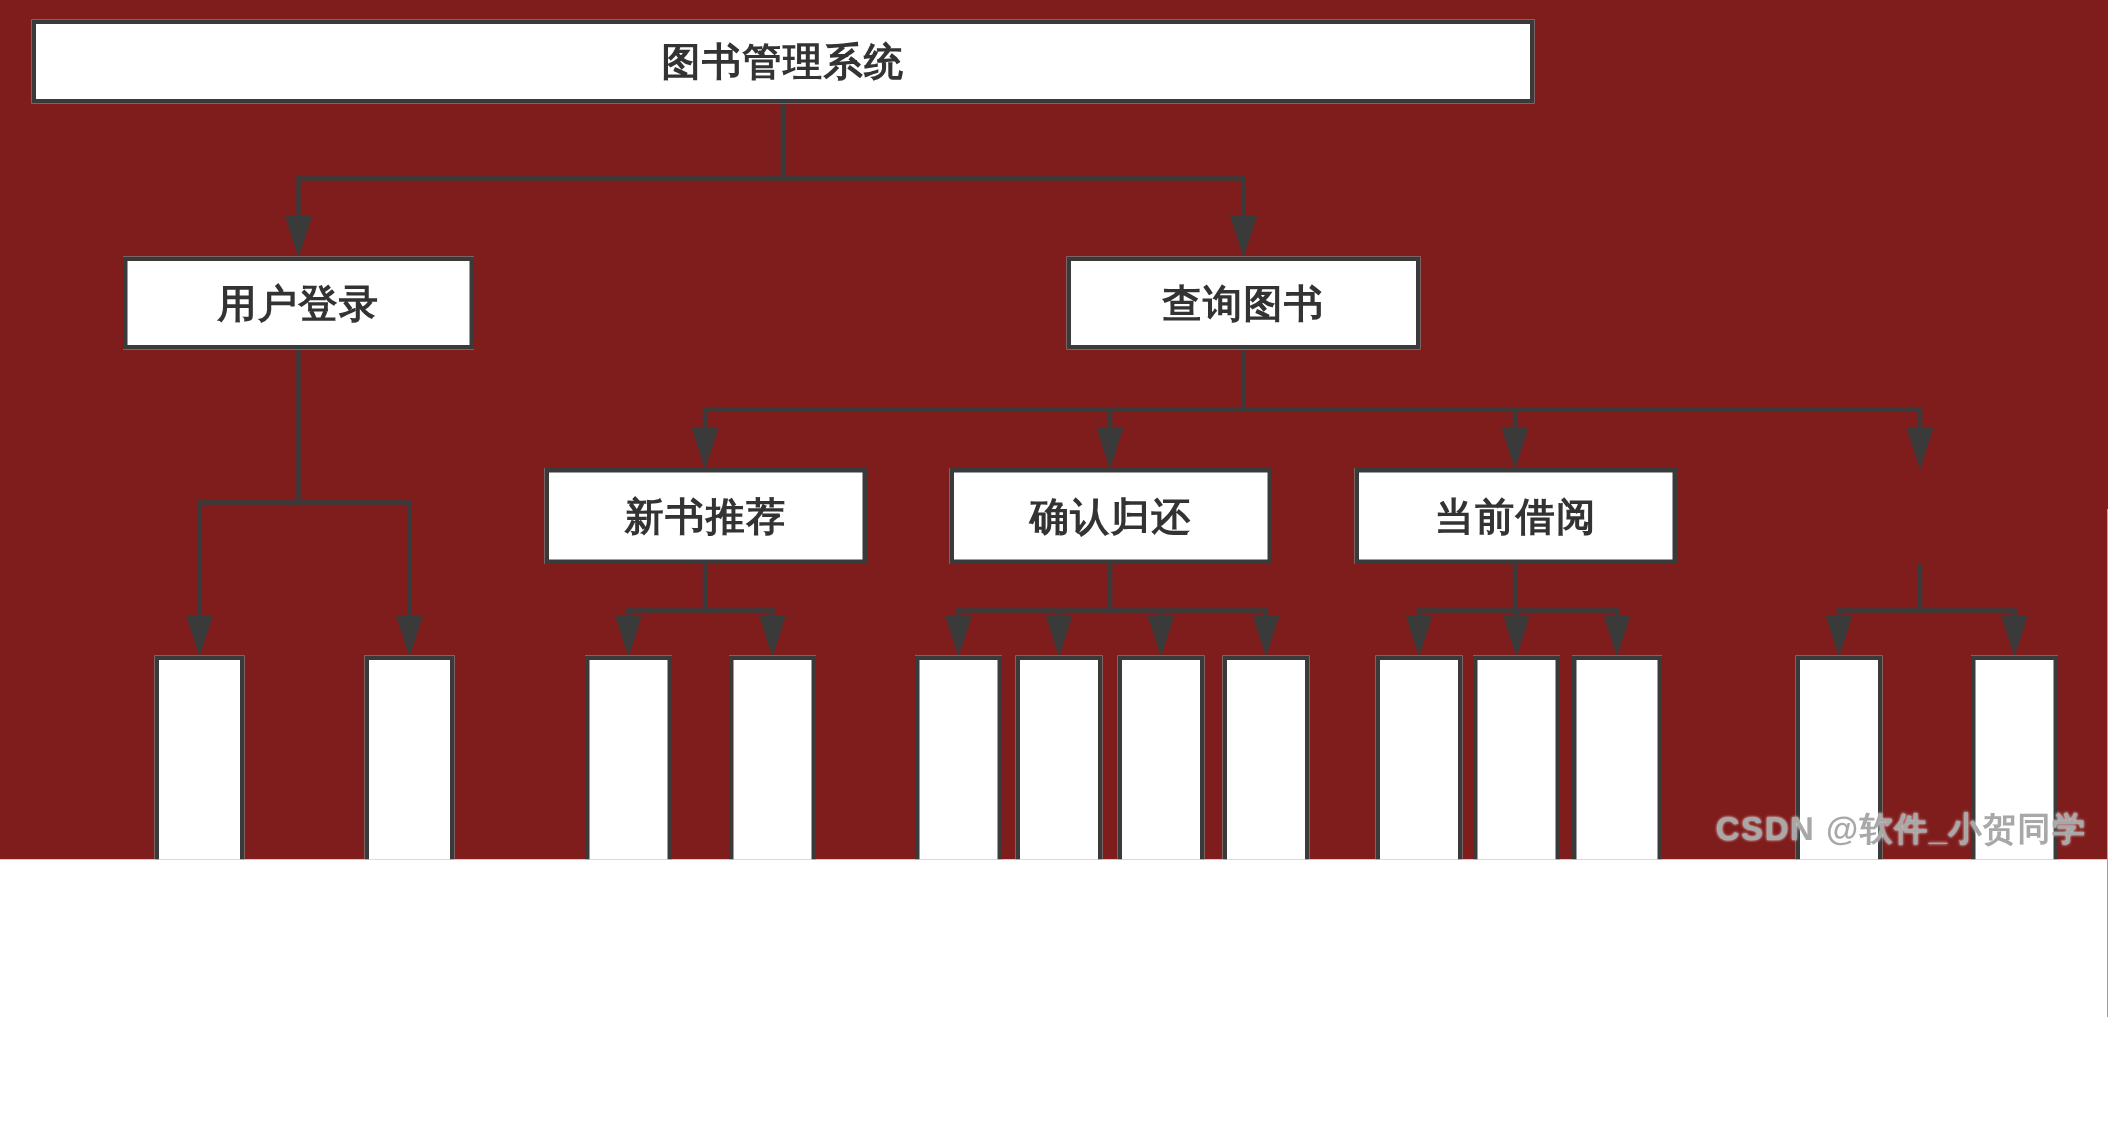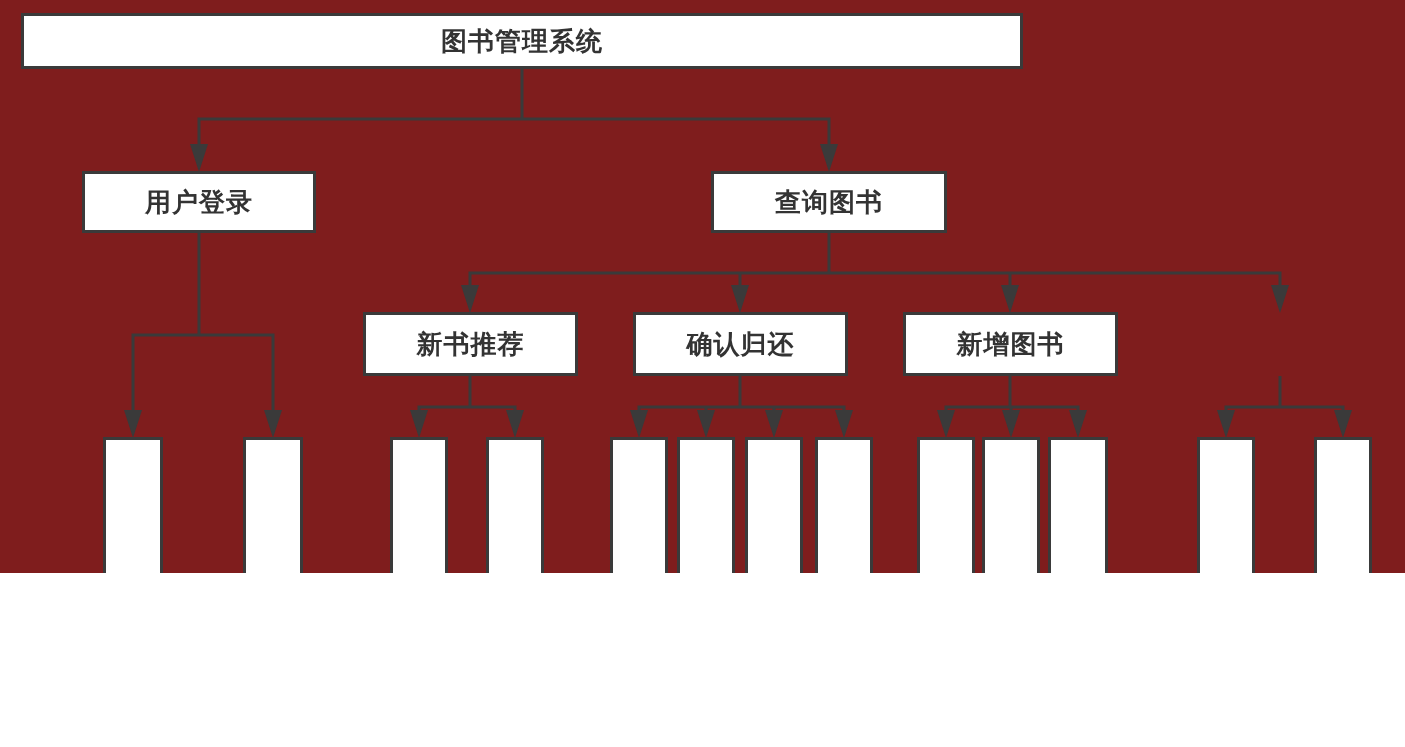--- a/index.html
+++ b/index.html
@@ -72,21 +72,21 @@
     <span class="h-label">查询图书</span>
   </div>
 
   <div class="node" style="left:363px;top:312px;width:215px;height:64px">
     <span class="h-label">新书推荐</span>
   </div>
   <div class="node" style="left:633px;top:312px;width:215px;height:64px">
     <span class="h-label">确认归还</span>
   </div>
   <div class="node" style="left:903px;top:312px;width:215px;height:64px">
-    <span class="h-label">新增图书</span>
+    <span class="h-label">当前借阅</span>
   </div>
 
   <div class="node" style="left:103px;top:437px;width:60px;height:298px">
     <span class="v-label">用户登录</span>
   </div>
   <div class="node" style="left:243px;top:437px;width:60px;height:298px">
     <span class="v-label">注销登录</span>
   </div>
 
   <div class="node" style="left:390px;top:437px;width:58px;height:298px">
@@ -119,13 +119,14 @@
     <span class="v-label">确认归还（管理员）</span>
   </div>
 
   <div class="node" style="left:1197px;top:437px;width:58px;height:298px">
     <span class="v-label">新增借阅记录</span>
   </div>
   <div class="node" style="left:1314px;top:437px;width:58px;height:298px">
     <span class="v-label">查询借阅记录</span>
   </div>
 
+  <div class="watermark">CSDN @软件_小贺同学</div>
 </div>
 
 </body></html>

